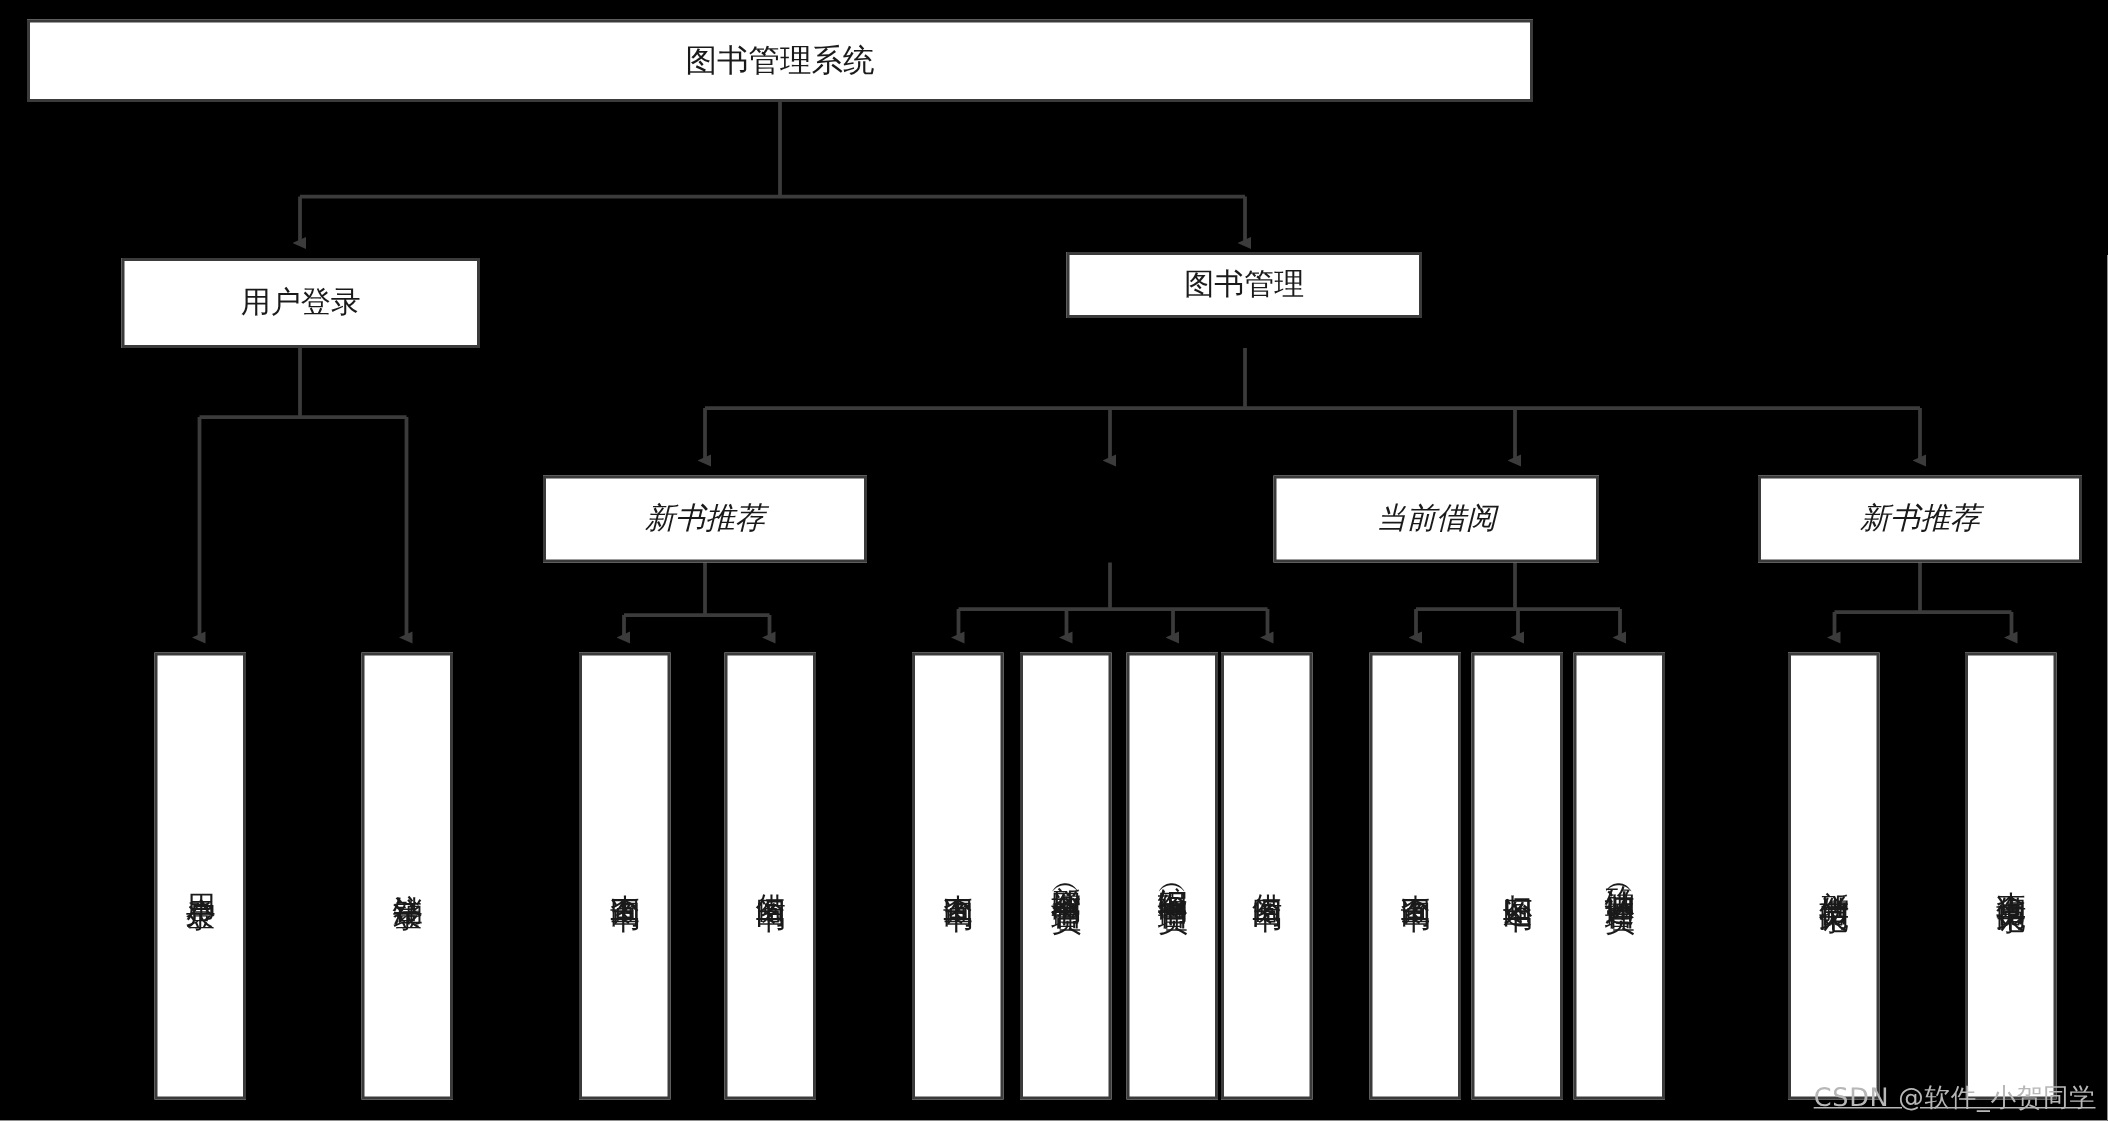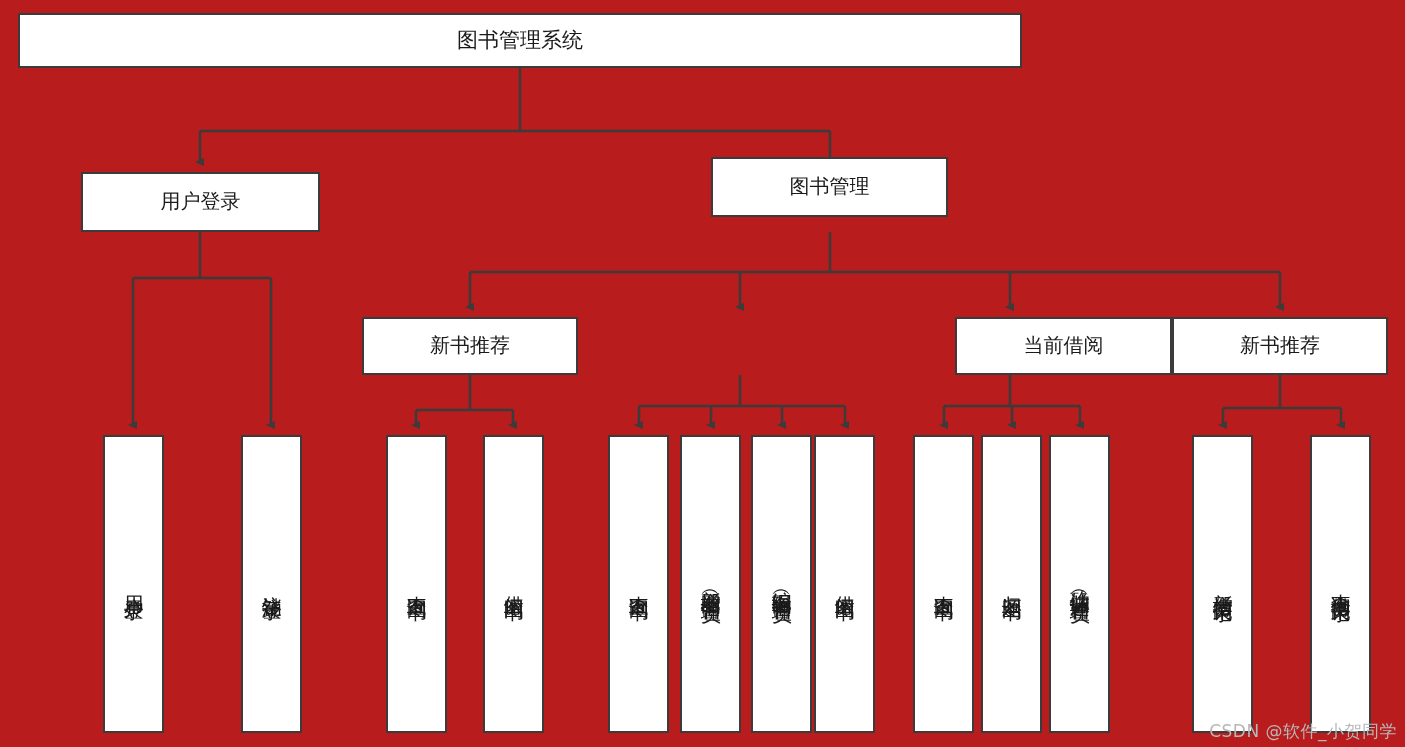--- a/index.html
+++ b/index.html
@@ -7,21 +7,21 @@
     padding: 0;
     background: #ffffff;
   }
   body {
     font-family: "DejaVu Sans", "Liberation Sans", sans-serif;
   }
   #canvas {
     position: relative;
     width: 1405px;
     height: 747px;
-    background: #b91c1c;
+    background: #000000;
     overflow: hidden;
   }
   svg.lines {
     position: absolute;
     left: 0;
     top: 0;
     width: 1405px;
     height: 747px;
     pointer-events: none;
   }
@@ -38,20 +38,21 @@
     text-align: center;
   }
   .node.root {
     font-size: 21px;
   }
   .node.l2 {
     font-size: 20px;
   }
   .node.l3 {
     font-size: 20px;
+    font-style: italic;
   }
   .node.leaf {
     font-size: 20px;
     writing-mode: vertical-rl;
     text-orientation: upright;
     padding: 6px 0;
     letter-spacing: 2px;
   }
   .node.leaf .vtext {
     writing-mode: vertical-rl;
@@ -59,20 +60,21 @@
     display: block;
   }
   .watermark {
     position: absolute;
     right: 8px;
     bottom: 4px;
     font-size: 17px;
     color: #b7b7b7;
     letter-spacing: 0.5px;
     white-space: nowrap;
+    text-decoration: underline;
   }
 </style>
 </head>
 <body>
 
 <div id="canvas">
 
   <svg class="lines" viewBox="0 0 1405 747">
     <defs>
       <marker id="arrow" markerWidth="10" markerHeight="10" refX="5" refY="5" orient="auto" markerUnits="userSpaceOnUse">
@@ -123,28 +125,28 @@
     </g>
   </svg>
 
   <div class="node root" style="left:18px; top:13px; width:1004px; height:55px;">
     <span>图书管理系统</span>
   </div>
 
   <div class="node l2" style="left:81px; top:172px; width:239px; height:60px;">
     <span>用户登录</span>
   </div>
-  <div class="node l2" style="left:711px; top:157px; width:237px; height:60px;">
+  <div class="node l2" style="left:711px; top:168px; width:237px; height:44px;">
     <span>图书管理</span>
   </div>
 
   <div class="node l3" style="left:362px; top:317px; width:216px; height:58px;">
     <span>新书推荐</span>
   </div>
-  <div class="node l3" style="left:955px; top:317px; width:217px; height:58px;">
+  <div class="node l3" style="left:849px; top:317px; width:217px; height:58px;">
     <span>当前借阅</span>
   </div>
   <div class="node l3" style="left:1172px; top:317px; width:216px; height:58px;">
     <span>新书推荐</span>
   </div>
 
   <div class="node leaf" style="left:103px; top:435px; width:61px; height:298px;">
     <span class="vtext">用户登录</span>
   </div>
   <div class="node leaf" style="left:241px; top:435px; width:61px; height:298px;">

